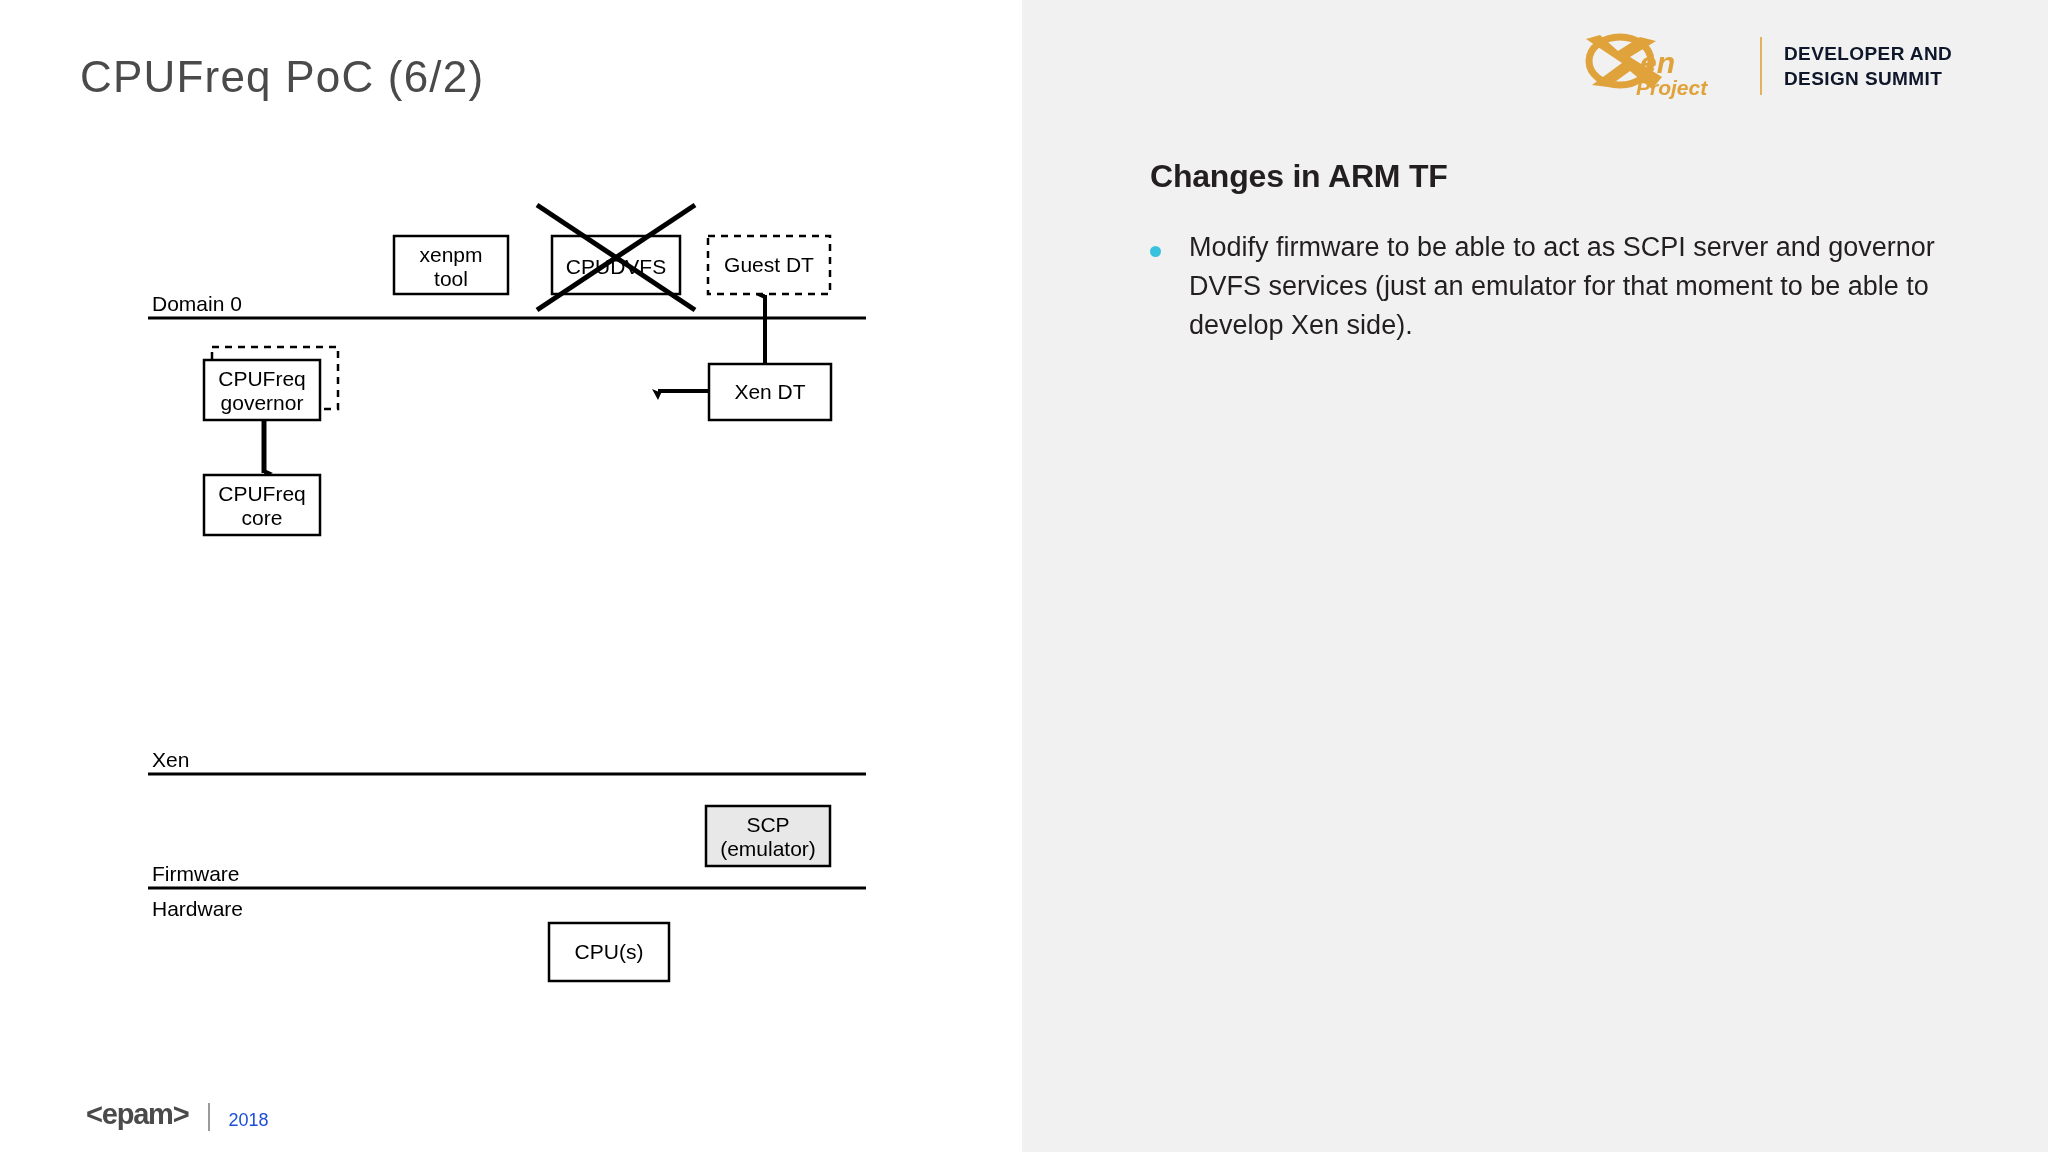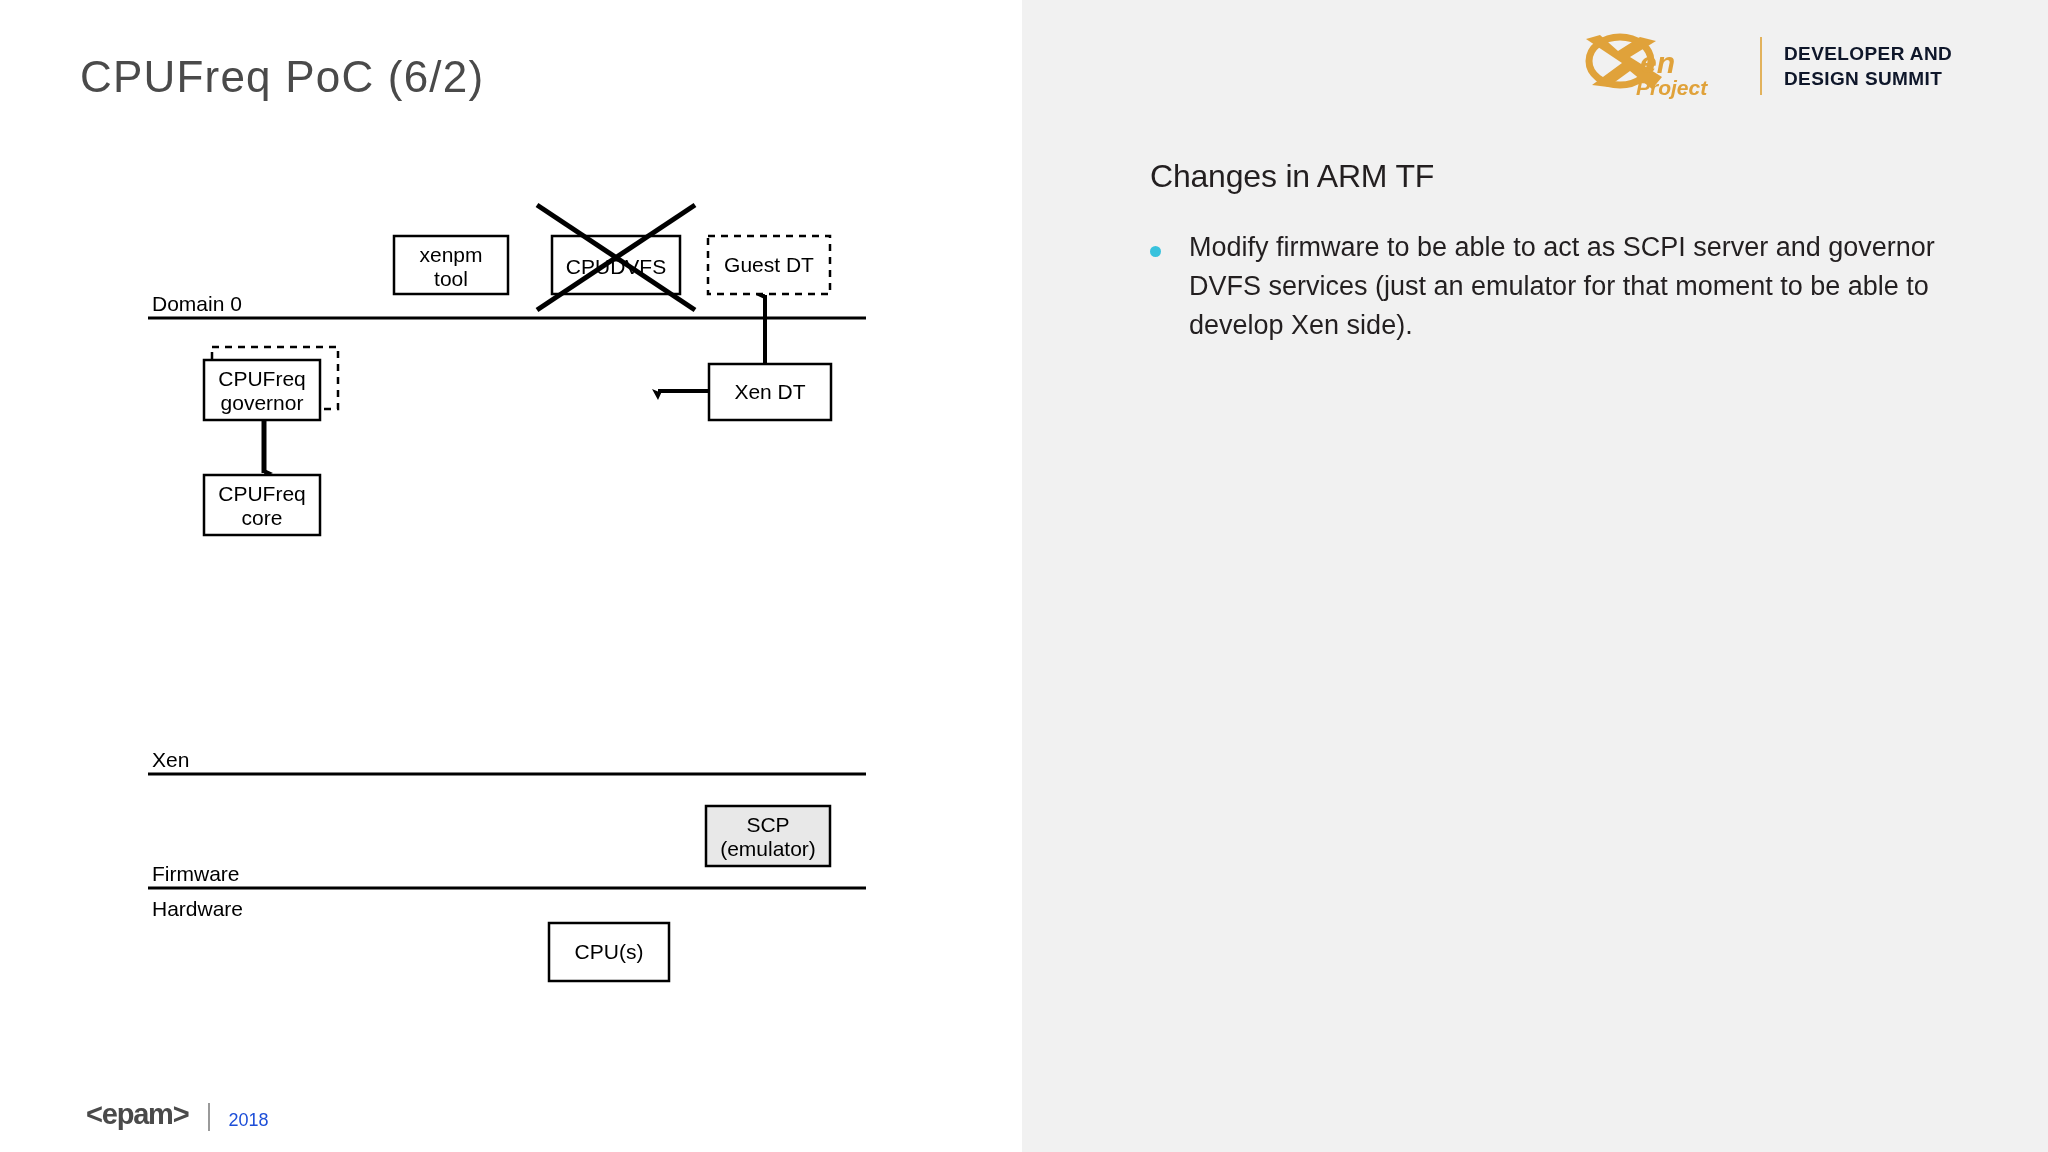--- a/index.html
+++ b/index.html
@@ -76,21 +76,21 @@
     letter-spacing: 0.4px;
     white-space: nowrap;
   }
 
   
   #panel-heading {
     position: absolute;
     left: 1150px;
     top: 158px;
     font-size: 32px;
-    font-weight: normal;
+    font-weight: bold;
     color: #231f20;
     letter-spacing: -0.2px;
   }
   #bullet-list {
     position: absolute;
     left: 1150px;
     top: 228px;
     width: 790px;
     list-style: none;
     margin: 0;

